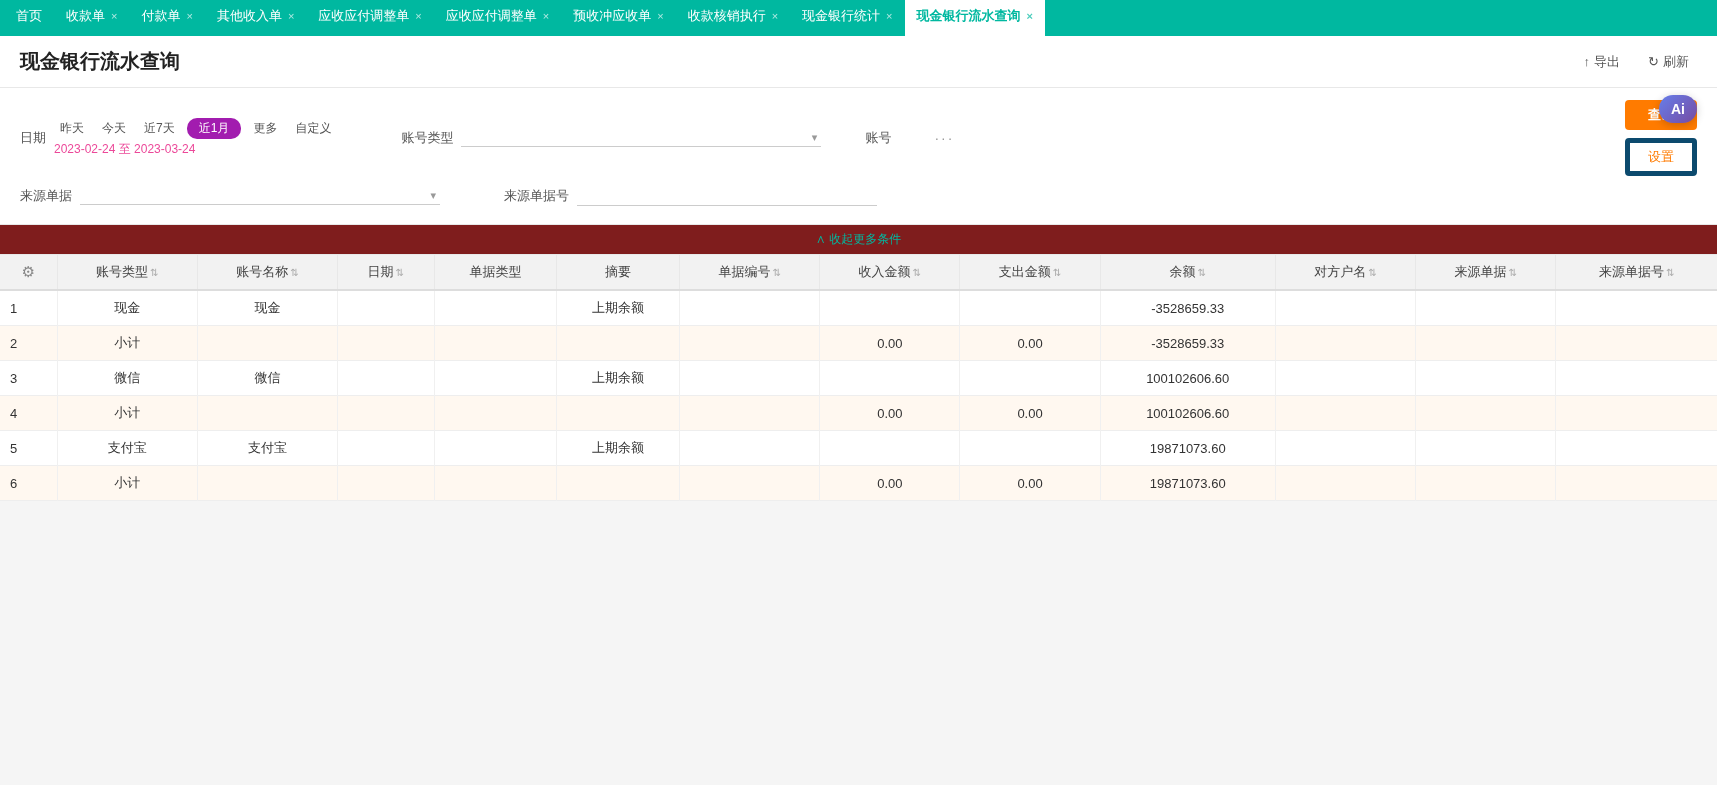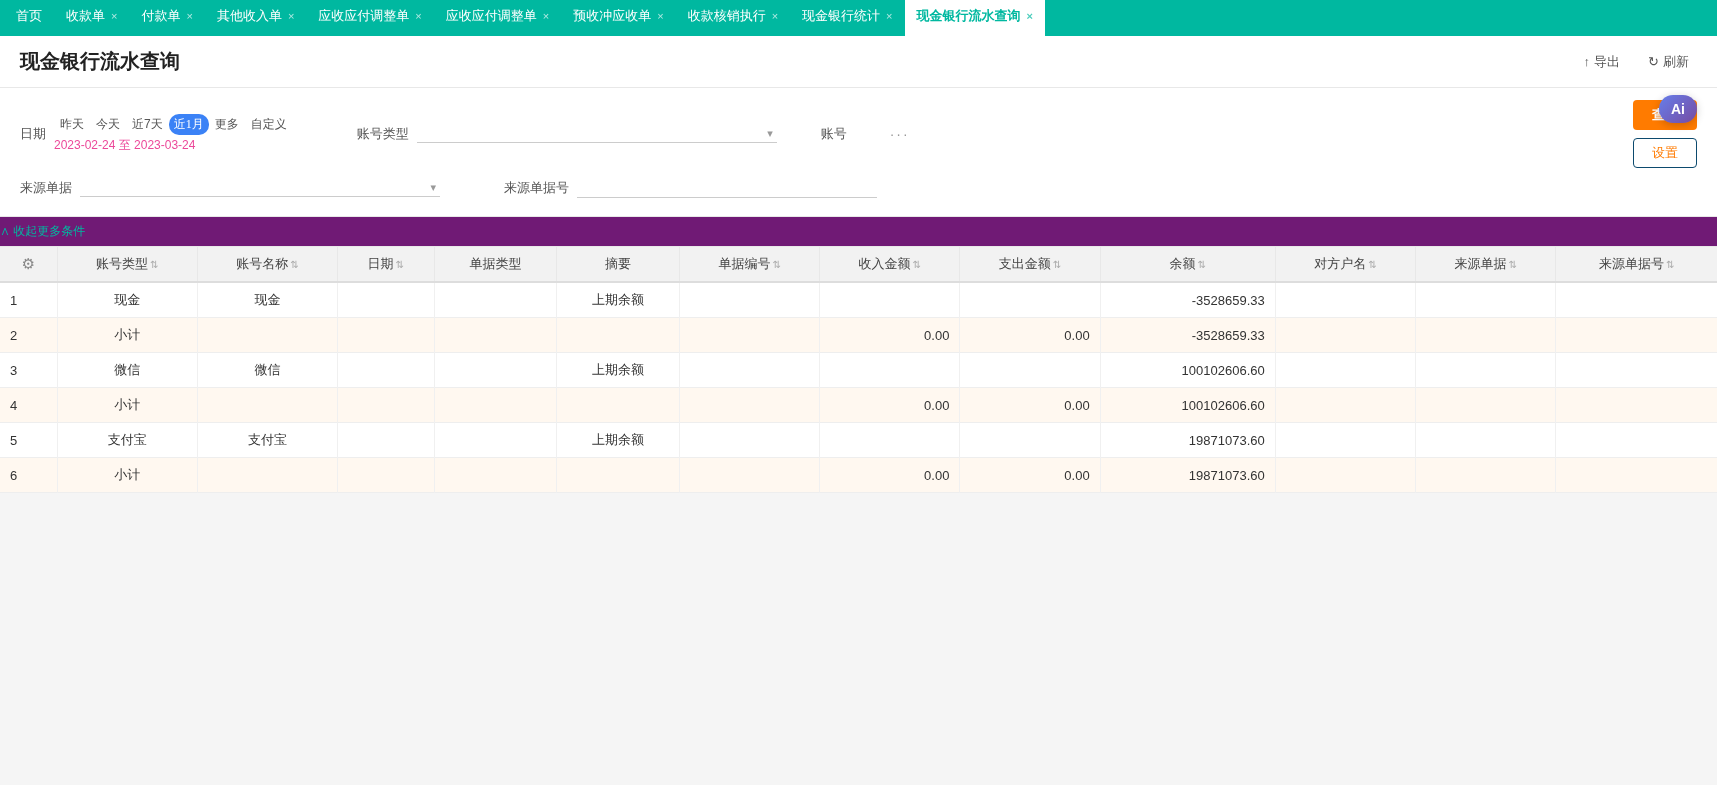--- a/index.html
+++ b/index.html
@@ -84,35 +84,35 @@
       align-items: center;
       gap: 8px;
     }
     .filter-label {
       color: #555;
       white-space: nowrap;
       font-size: 13px;
     }
     .date-shortcuts {
       display: flex;
+      gap: 6px;
       align-items: center;
     }
     .date-btn {
       padding: 2px 6px;
       border-radius: 4px;
       cursor: pointer;
       font-size: 12px;
       color: #555;
     }
     .date-btn.active {
-      background: #3b82f6;
+      background: #a21caf;
       color: #fff;
       border-radius: 10px;
-      padding: 2px 5px;
-      font-family: Liberation Serif, serif;
+      padding: 2px 12px;
     }
     .date-range {
       color: #ec4899;
       font-size: 12px;
       margin-top: 2px;
     }
     .filter-select {
       display: flex;
       align-items: center;
       gap: 6px;
@@ -142,35 +142,36 @@
       border: none;
       border-radius: 4px;
       padding: 6px 18px;
       cursor: pointer;
       font-size: 13px;
       font-weight: bold;
     }
     .settings-btn {
       background: #fff;
       color: #ff7b00;
-      border: 1px solid #0c4a6e;
+      border: 5px solid #0c4a6e;
       border-radius: 4px;
       padding: 5px 18px;
       cursor: pointer;
       font-size: 13px;
       margin-top: 4px;
     }
 
     
     .collapse-bar {
+      text-align: center;
       padding: 6px 0;
       color: #00b8a0;
       cursor: pointer;
       font-size: 12px;
-      background: #701a75;
+      background: #7f1d1d;
       border-bottom: 1px solid #e8e8e8;
     }
 
     
     .table-container {
       background: #fff;
       margin: 0;
     }
     table {
       width: 100%;
@@ -197,21 +198,21 @@
     tbody tr.subtotal {
       background: #fff8f0;
     }
     tbody td {
       padding: 8px 10px;
       text-align: center;
       color: #333;
       border-right: 1px solid #f0f0f0;
     }
     tbody td:last-child { border-right: none; }
-    tbody td.num { text-align: right; }
+    tbody td.num { }
     tbody td.text-left { text-align: left; }
     .gear-icon { color: #888; font-size: 15px; }
 
     
     .ai-badge {
       position: fixed;
       right: 20px;
       top: 95px;
       background: linear-gradient(135deg, #667eea 0%, #764ba2 100%);
       color: #fff;

